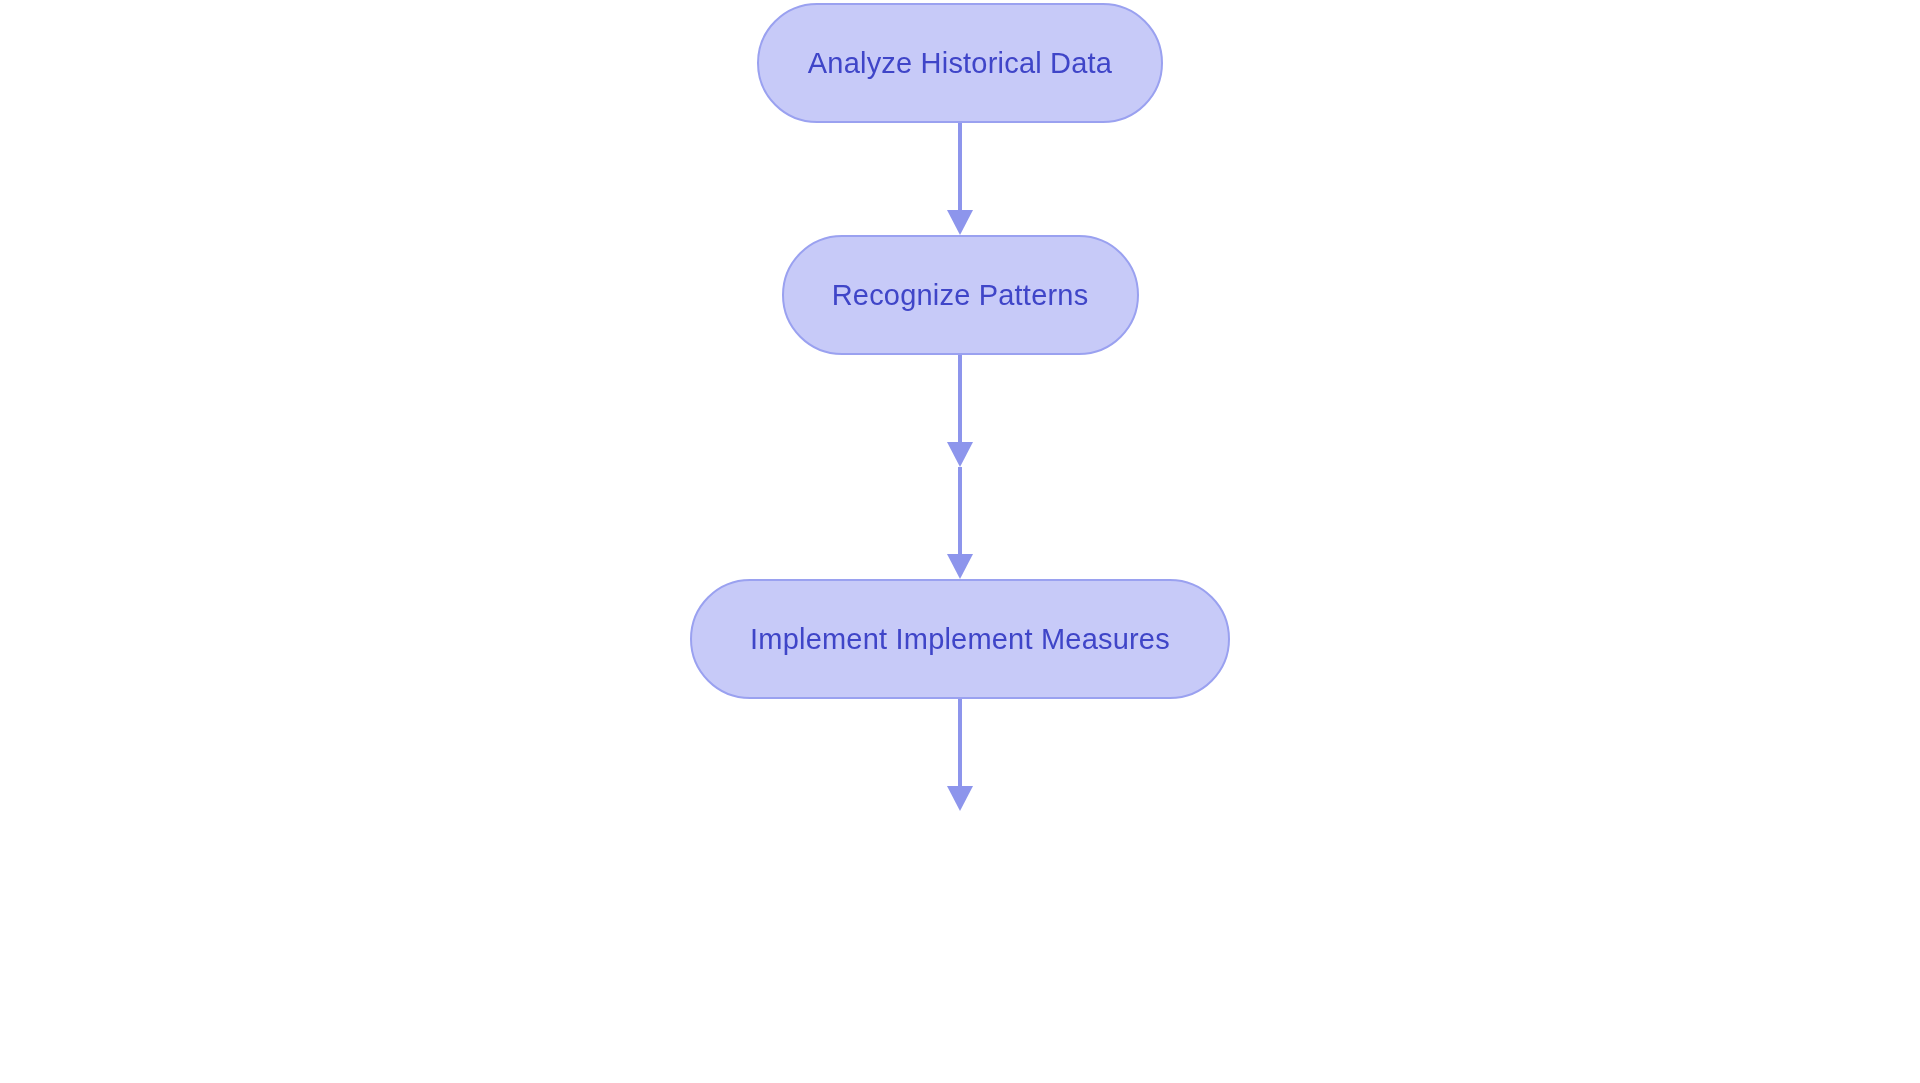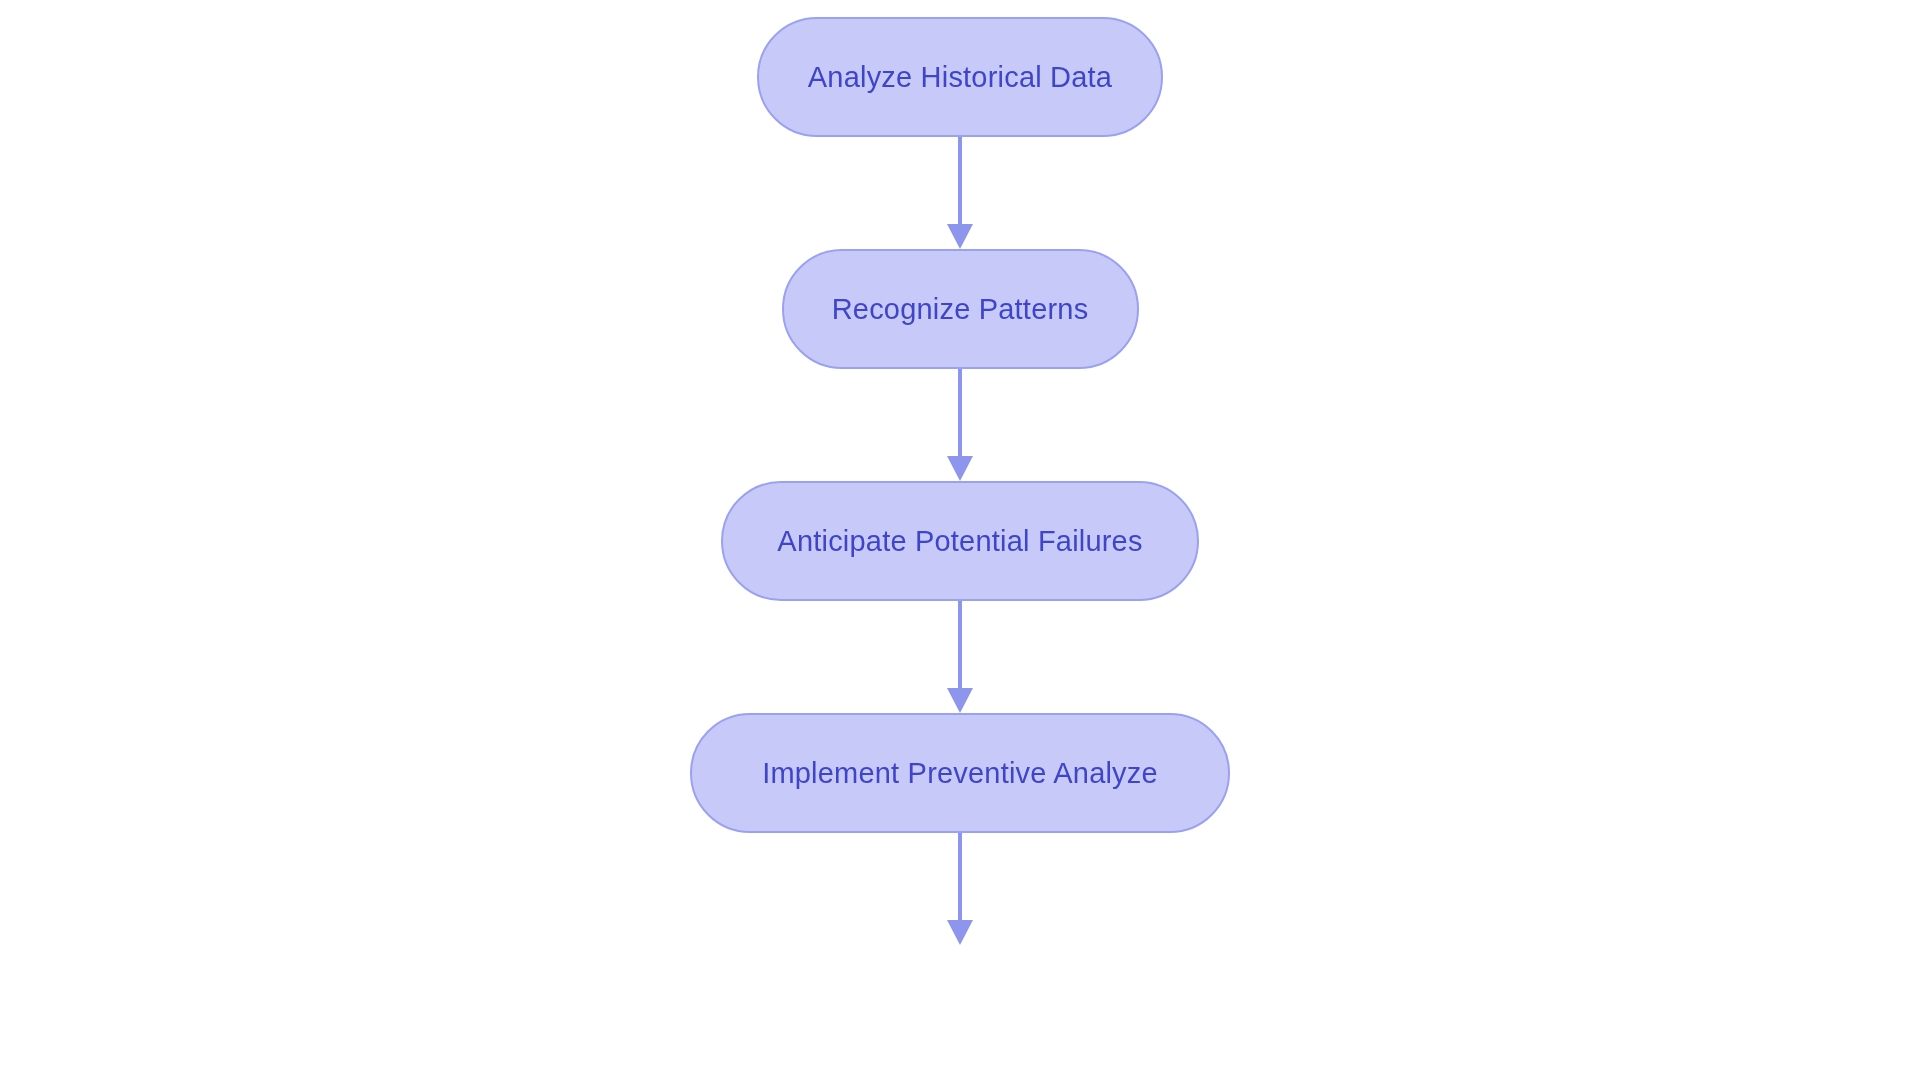--- a/index.html
+++ b/index.html
@@ -17,21 +17,21 @@
     font-family: "Liberation Sans", "DejaVu Sans", sans-serif;
   }
   .canvas {
     position: relative;
     width: 1920px;
     height: 1083px;
     background: var(--bg);
     display: flex;
     flex-direction: column;
     align-items: center;
-    padding-top: 17px;
+    padding-top: 3px;
   }
   .flow-node {
     height: 120px;
     border-radius: 60px;
     background: var(--node-fill);
     border: 2px solid var(--node-border);
     display: flex;
     align-items: center;
     justify-content: center;
     color: var(--node-text);
@@ -83,31 +83,28 @@
 
   <div class="flow-node w1">
     <span>Recognize Patterns</span>
   </div>
 
   <div class="flow-arrow">
     <div class="arrow-line"></div>
     <div class="arrow-head"></div>
   </div>
 
-  <div class="flow-node w2">
-    <span>Anticipate Potential Failures</span>
-  </div>
 
   <div class="flow-arrow">
     <div class="arrow-line"></div>
     <div class="arrow-head"></div>
   </div>
 
   <div class="flow-node w3">
-    <span>Implement Preventive Analyze</span>
+    <span>Implement Implement Measures</span>
   </div>
 
   <div class="flow-arrow">
     <div class="arrow-line"></div>
     <div class="arrow-head"></div>
   </div>
 
 
 </div>
 

